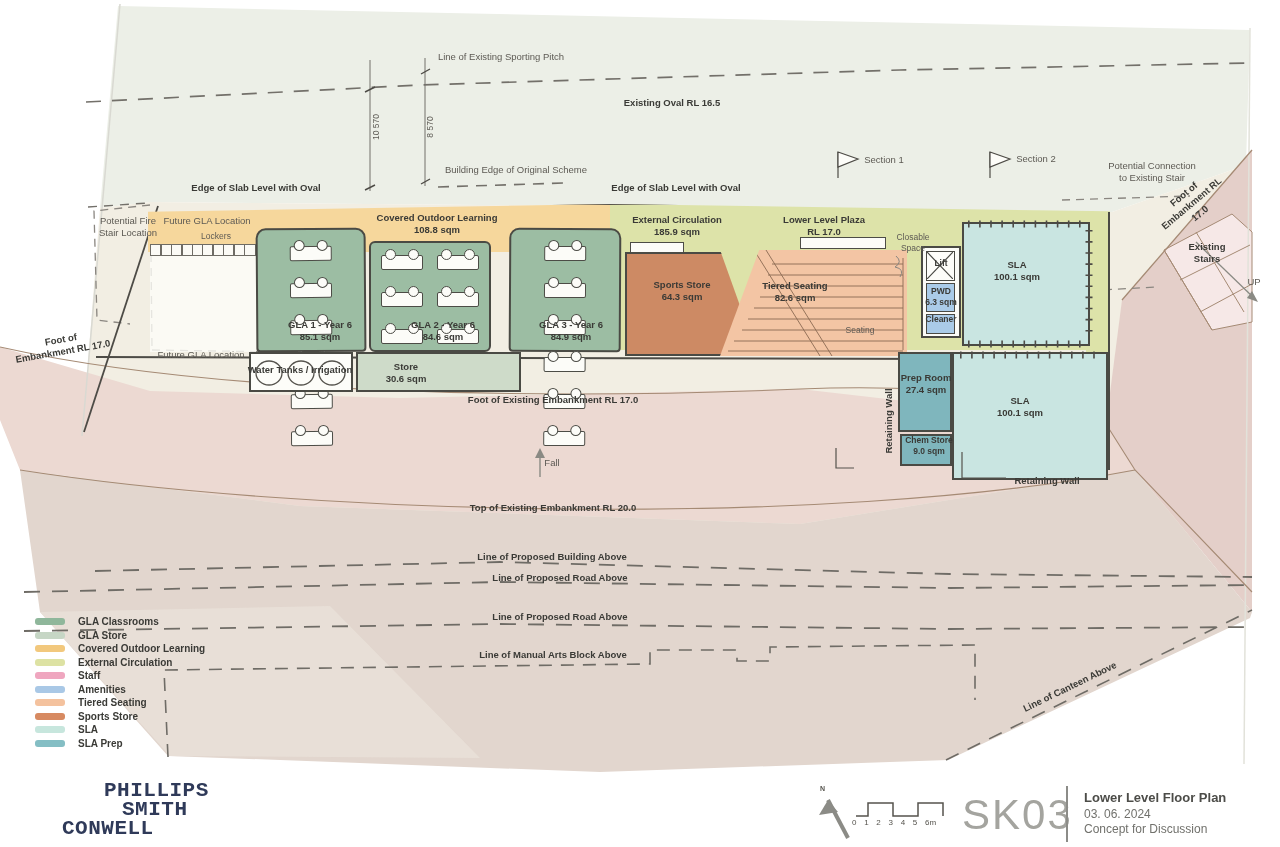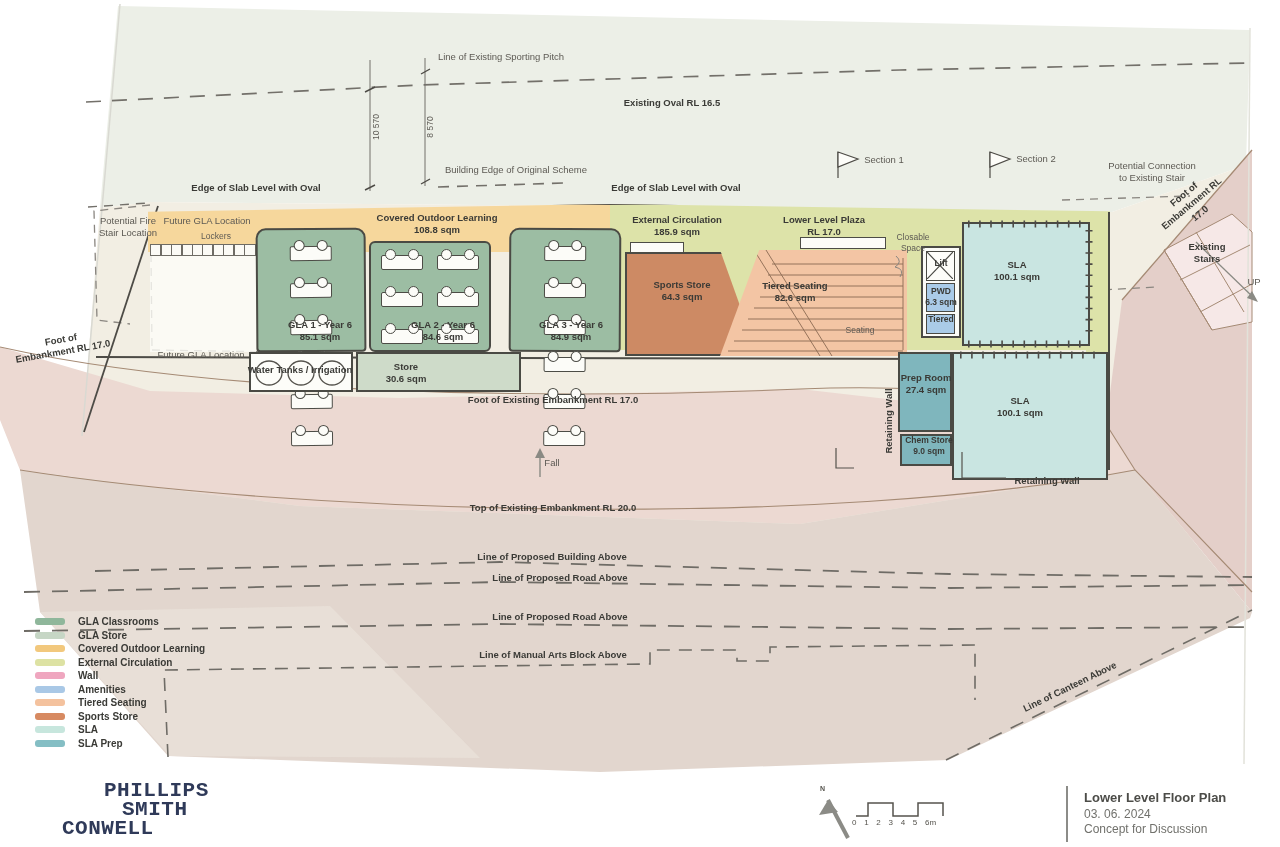--- a/index.html
+++ b/index.html
@@ -244,21 +244,21 @@
 64.3 sqm</div>
   <div class="lbl" style="left:795px;top:292px">Tiered Seating
 82.6 sqm</div>
   <div class="lbl lt sm" style="left:860px;top:331px">Seating</div>
   <div class="lbl" style="left:406px;top:373px">Store
 30.6 sqm</div>
   <div class="lbl" style="left:300px;top:370px">Water Tanks / Irrigation</div>
   <div class="lbl sm" style="left:941px;top:264px">Lift</div>
   <div class="lbl sm" style="left:941px;top:297px">PWD
 6.3 sqm</div>
-  <div class="lbl sm" style="left:941px;top:320px">Tiered</div>
+  <div class="lbl sm" style="left:941px;top:320px">Cleaner</div>
   <div class="lbl" style="left:1017px;top:271px">SLA
 100.1 sqm</div>
   <div class="lbl" style="left:1020px;top:407px">SLA
 100.1 sqm</div>
   <div class="lbl" style="left:926px;top:384px">Prep Room
 27.4 sqm</div>
   <div class="lbl sm" style="left:929px;top:446px">Chem Store
 9.0 sqm</div>
   <div class="lbl rot90" style="left:889px;top:421px">Retaining Wall</div>
   <div class="lbl" style="left:1047px;top:481px">Retaining Wall</div>
@@ -282,21 +282,21 @@
   <div class="legend-row" style="top:643px">
       <span class="legend-swatch" style="background: rgb(242, 200, 125);"></span>
       <span class="legend-label">Covered Outdoor Learning</span>
     </div>
   <div class="legend-row" style="top:656.5px">
       <span class="legend-swatch" style="background: rgb(221, 226, 163);"></span>
       <span class="legend-label">External Circulation</span>
     </div>
   <div class="legend-row" style="top:670px">
       <span class="legend-swatch" style="background: rgb(239, 166, 191);"></span>
-      <span class="legend-label">Wall</span>
+      <span class="legend-label">Staff</span>
     </div>
   <div class="legend-row" style="top:683.5px">
       <span class="legend-swatch" style="background: rgb(169, 200, 230);"></span>
       <span class="legend-label">Amenities</span>
     </div>
   <div class="legend-row" style="top:697px">
       <span class="legend-swatch" style="background: rgb(244, 194, 158);"></span>
       <span class="legend-label">Tiered Seating</span>
     </div>
   <div class="legend-row" style="top:710.5px">
@@ -311,18 +311,19 @@
       <span class="legend-swatch" style="background: rgb(132, 190, 196);"></span>
       <span class="legend-label">SLA Prep</span>
     </div>
 
   <div class="logo-line" style="left:104px;top:779px">PHILLIPS</div>
   <div class="logo-line" style="left:122px;top:798px">SMITH</div>
   <div class="logo-line" style="left:62px;top:817px">CONWELL</div>
 
   <div id="north-n">N</div>
   <div id="scale-numbers">0 1 2 3 4 5 6m</div>
+  <div id="sheetcode">SK03</div>
   <div id="tb-divider"></div>
   <div id="tb-title" class="tb">Lower Level Floor Plan</div>
   <div id="tb-date" class="tb">03. 06. 2024</div>
   <div id="tb-status" class="tb">Concept for Discussion</div>
 
 </div>
 
 </body></html>

